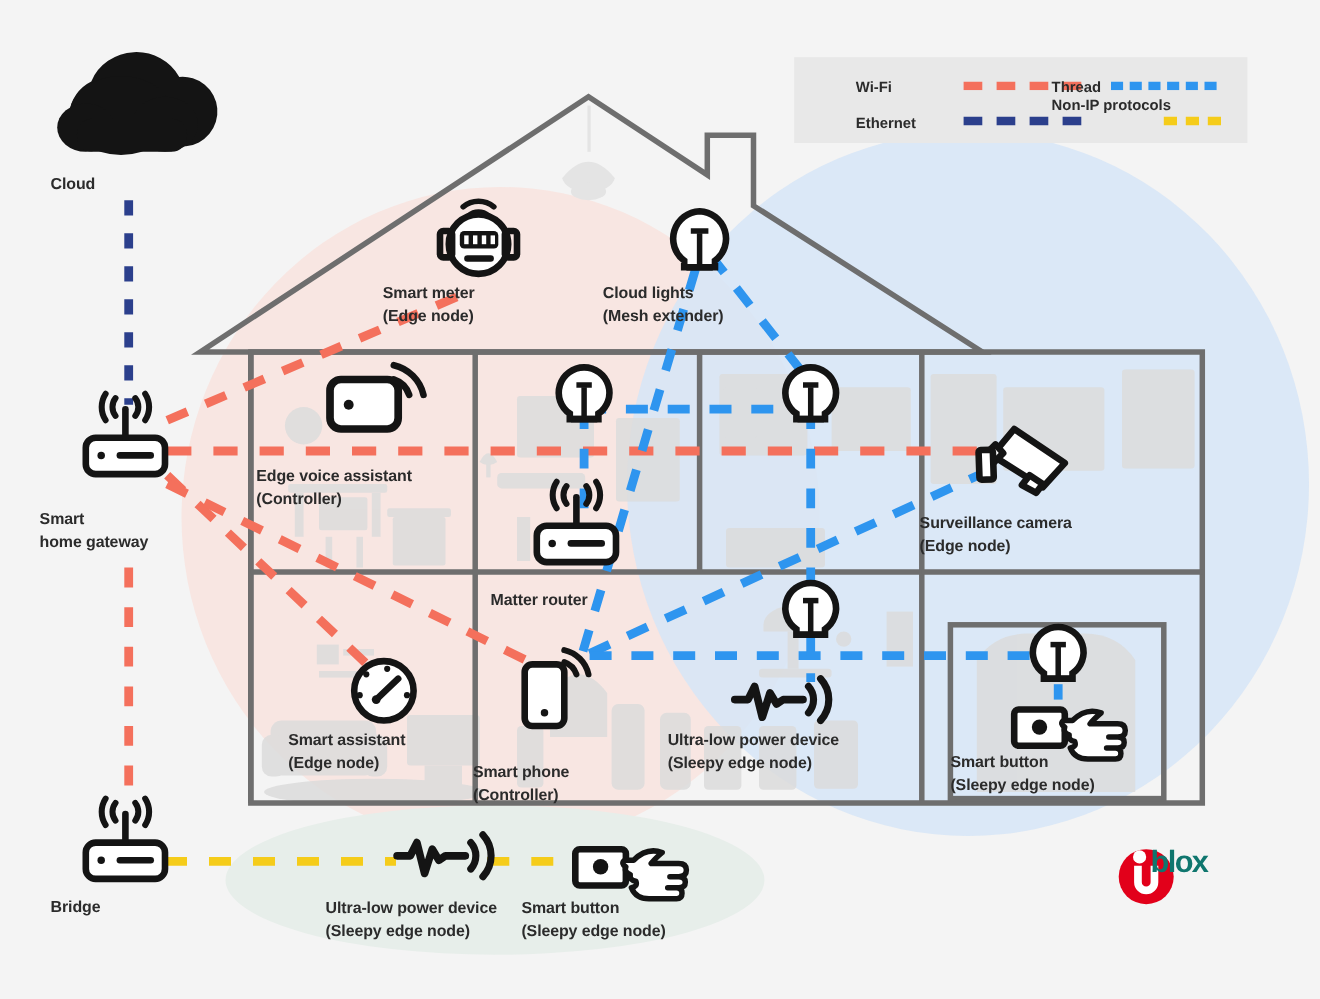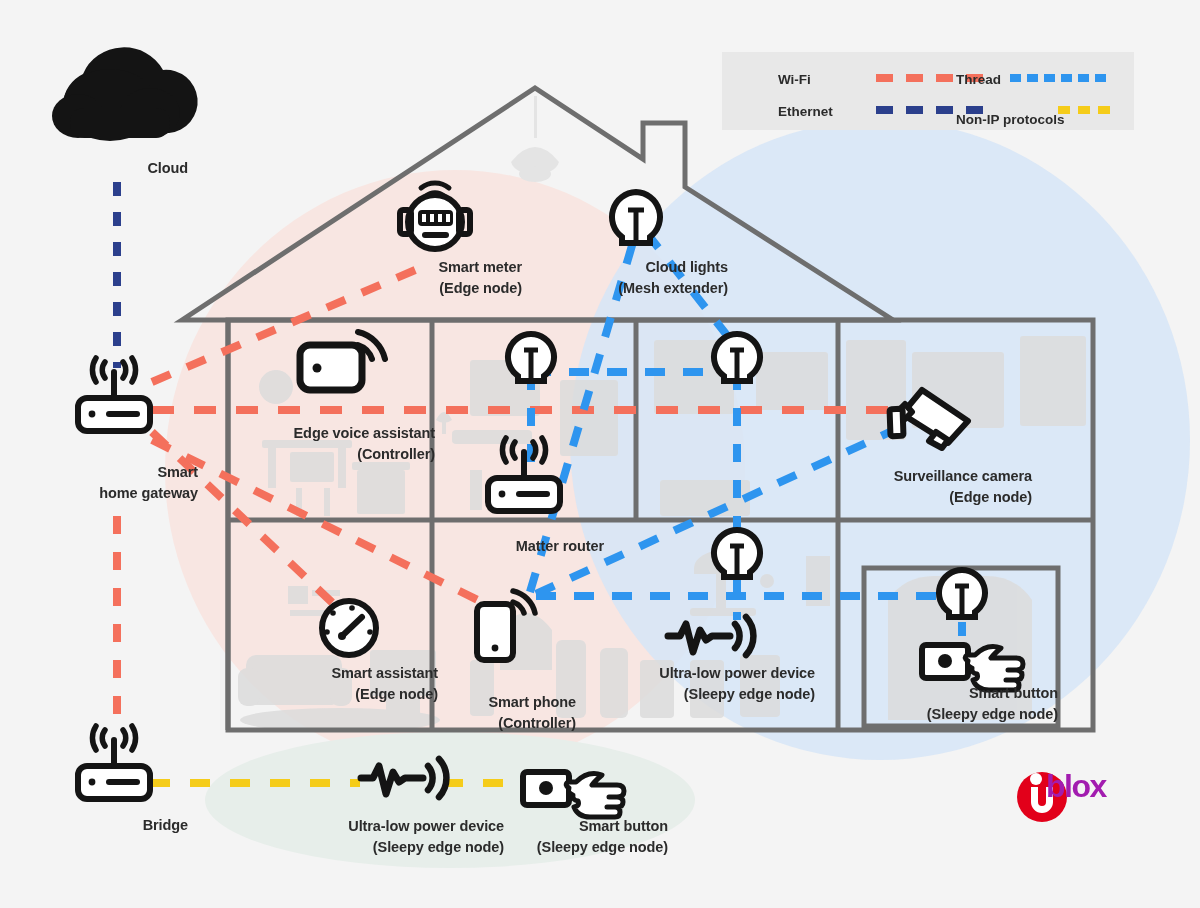--- a/index.html
+++ b/index.html
@@ -7,21 +7,21 @@
     width:1200px;height:908px;
     background:#f4f4f4;
     font-family:"Liberation Sans", sans-serif;
     overflow:hidden;
     position:relative;
   }
   #stage{position:absolute;left:0;top:0;width:1200px;height:908px;}
   svg.layer{position:absolute;left:0;top:0;width:1200px;height:908px;}
   .lbl{
     position:absolute;
-    text-align:right;
+    text-align:left;
     font-weight:bold;
     color:#2b2b2b;
     font-size:14.5px;
     line-height:21px;
     white-space:nowrap;
     letter-spacing:-0.1px;
   }
   .legend-box{
     position:absolute;
     left:722px;top:52px;width:412px;height:78px;
@@ -36,21 +36,21 @@
   .legend-dash{position:absolute;height:7px;}
   .title{
     position:absolute;
     right:66px;bottom:50px;
     font-size:19.5px;font-weight:bold;color:#2b2b2b;
     letter-spacing:-0.2px;
   }
   .ublox{position:absolute;right:66px;bottom:92px;height:52px;}
   .ublox-txt{
     position:absolute;left:46px;top:4px;
-    font-size:32px;font-weight:bold;color:#a21caf;letter-spacing:-1.5px;
+    font-size:28px;font-weight:bold;color:#0f766e;letter-spacing:-1.5px;
   }
 </style>
 </head>
 <body>
 
 <div id="stage">
 
   <svg class="layer" viewBox="0 0 1200 908">
     <defs>
       <clipPath id="houseClip">
@@ -392,21 +392,21 @@
     <div class="legend-item" style="left:28px;top:52px;">Ethernet</div>
     <svg class="legend-dash" style="left:152px;top:54px;width:112px;height:8px;" viewBox="0 0 112 8">
       <line x1="2" y1="4" x2="110" y2="4" stroke="#2b3f8c" stroke-width="8" stroke-dasharray="17 13"></line>
     </svg>
 
     <div class="legend-item" style="left:206px;top:20px;">Thread</div>
     <svg class="legend-dash" style="left:286px;top:22px;width:104px;height:8px;" viewBox="0 0 104 8">
       <line x1="2" y1="4" x2="102" y2="4" stroke="#2e95ef" stroke-width="8" stroke-dasharray="11 6"></line>
     </svg>
 
-    <div class="legend-item" style="left:206px;top:60px;">Non-IP protocols</div>
+    <div class="legend-item" style="left:206px;top:36px;">Non-IP protocols</div>
     <svg class="legend-dash" style="left:334px;top:54px;width:56px;height:8px;" viewBox="0 0 56 8">
       <line x1="2" y1="4" x2="54" y2="4" stroke="#f5cc1a" stroke-width="8" stroke-dasharray="12 8"></line>
     </svg>
   </div>
 
   <div class="ublox" style="width:134px;">
     <div class="ublox-txt">blox</div>
   </div>
 
 </div>

